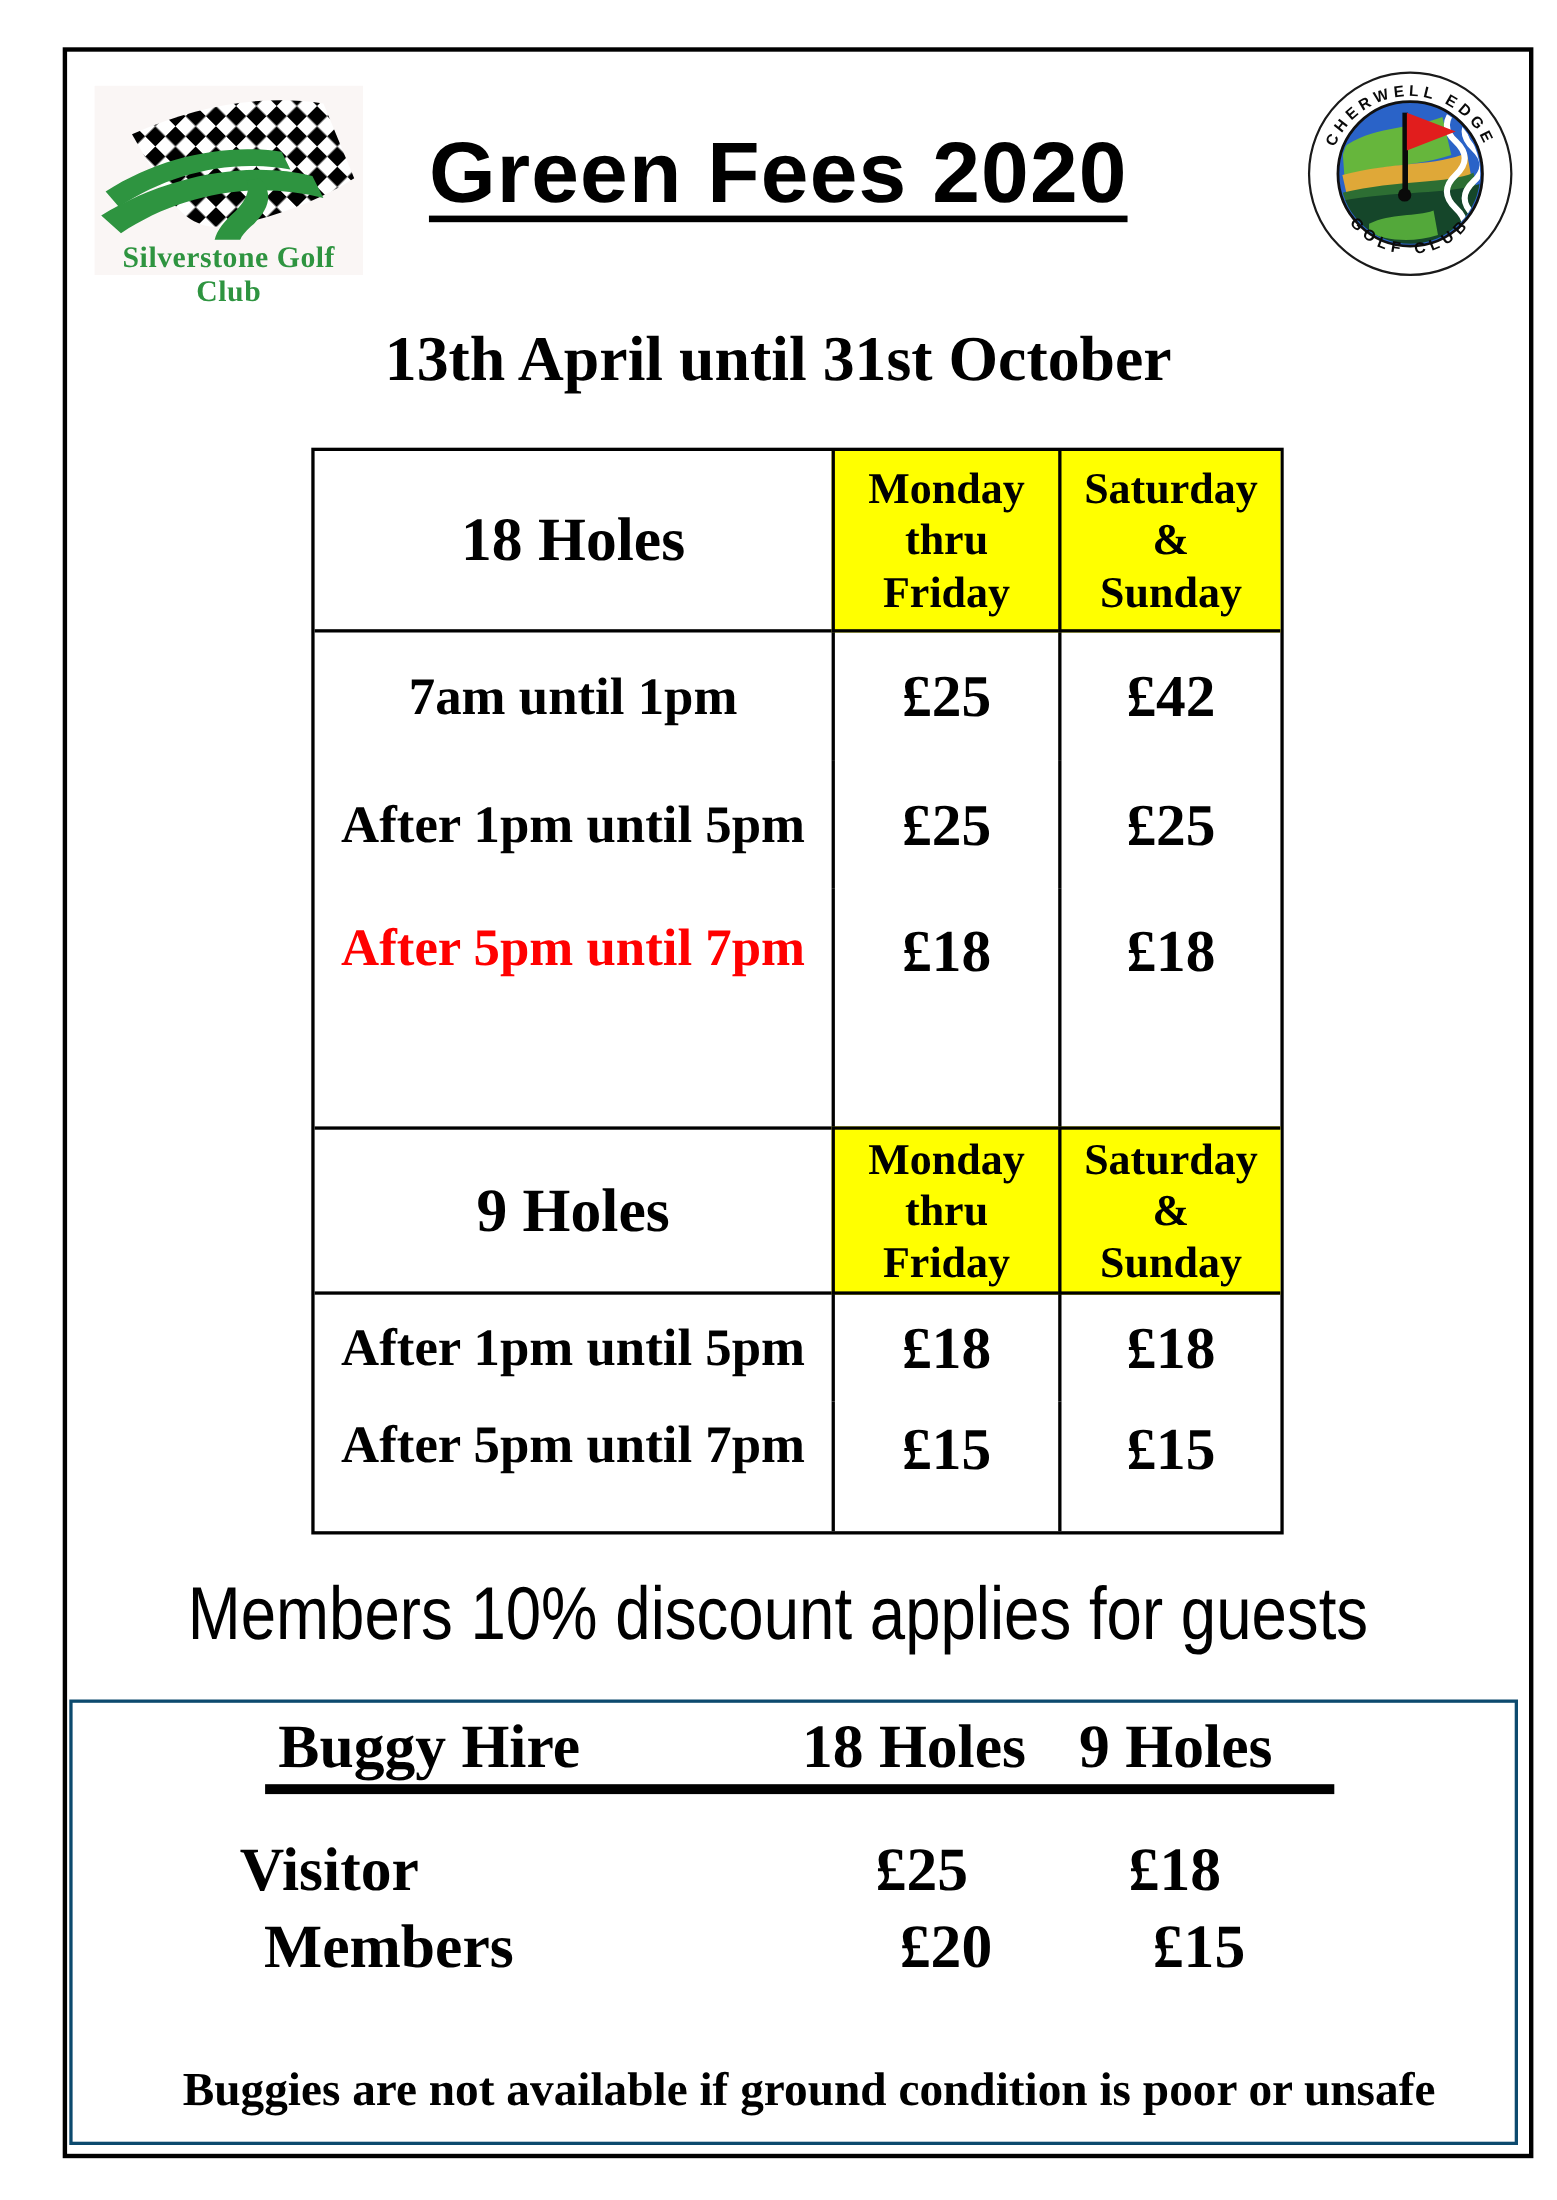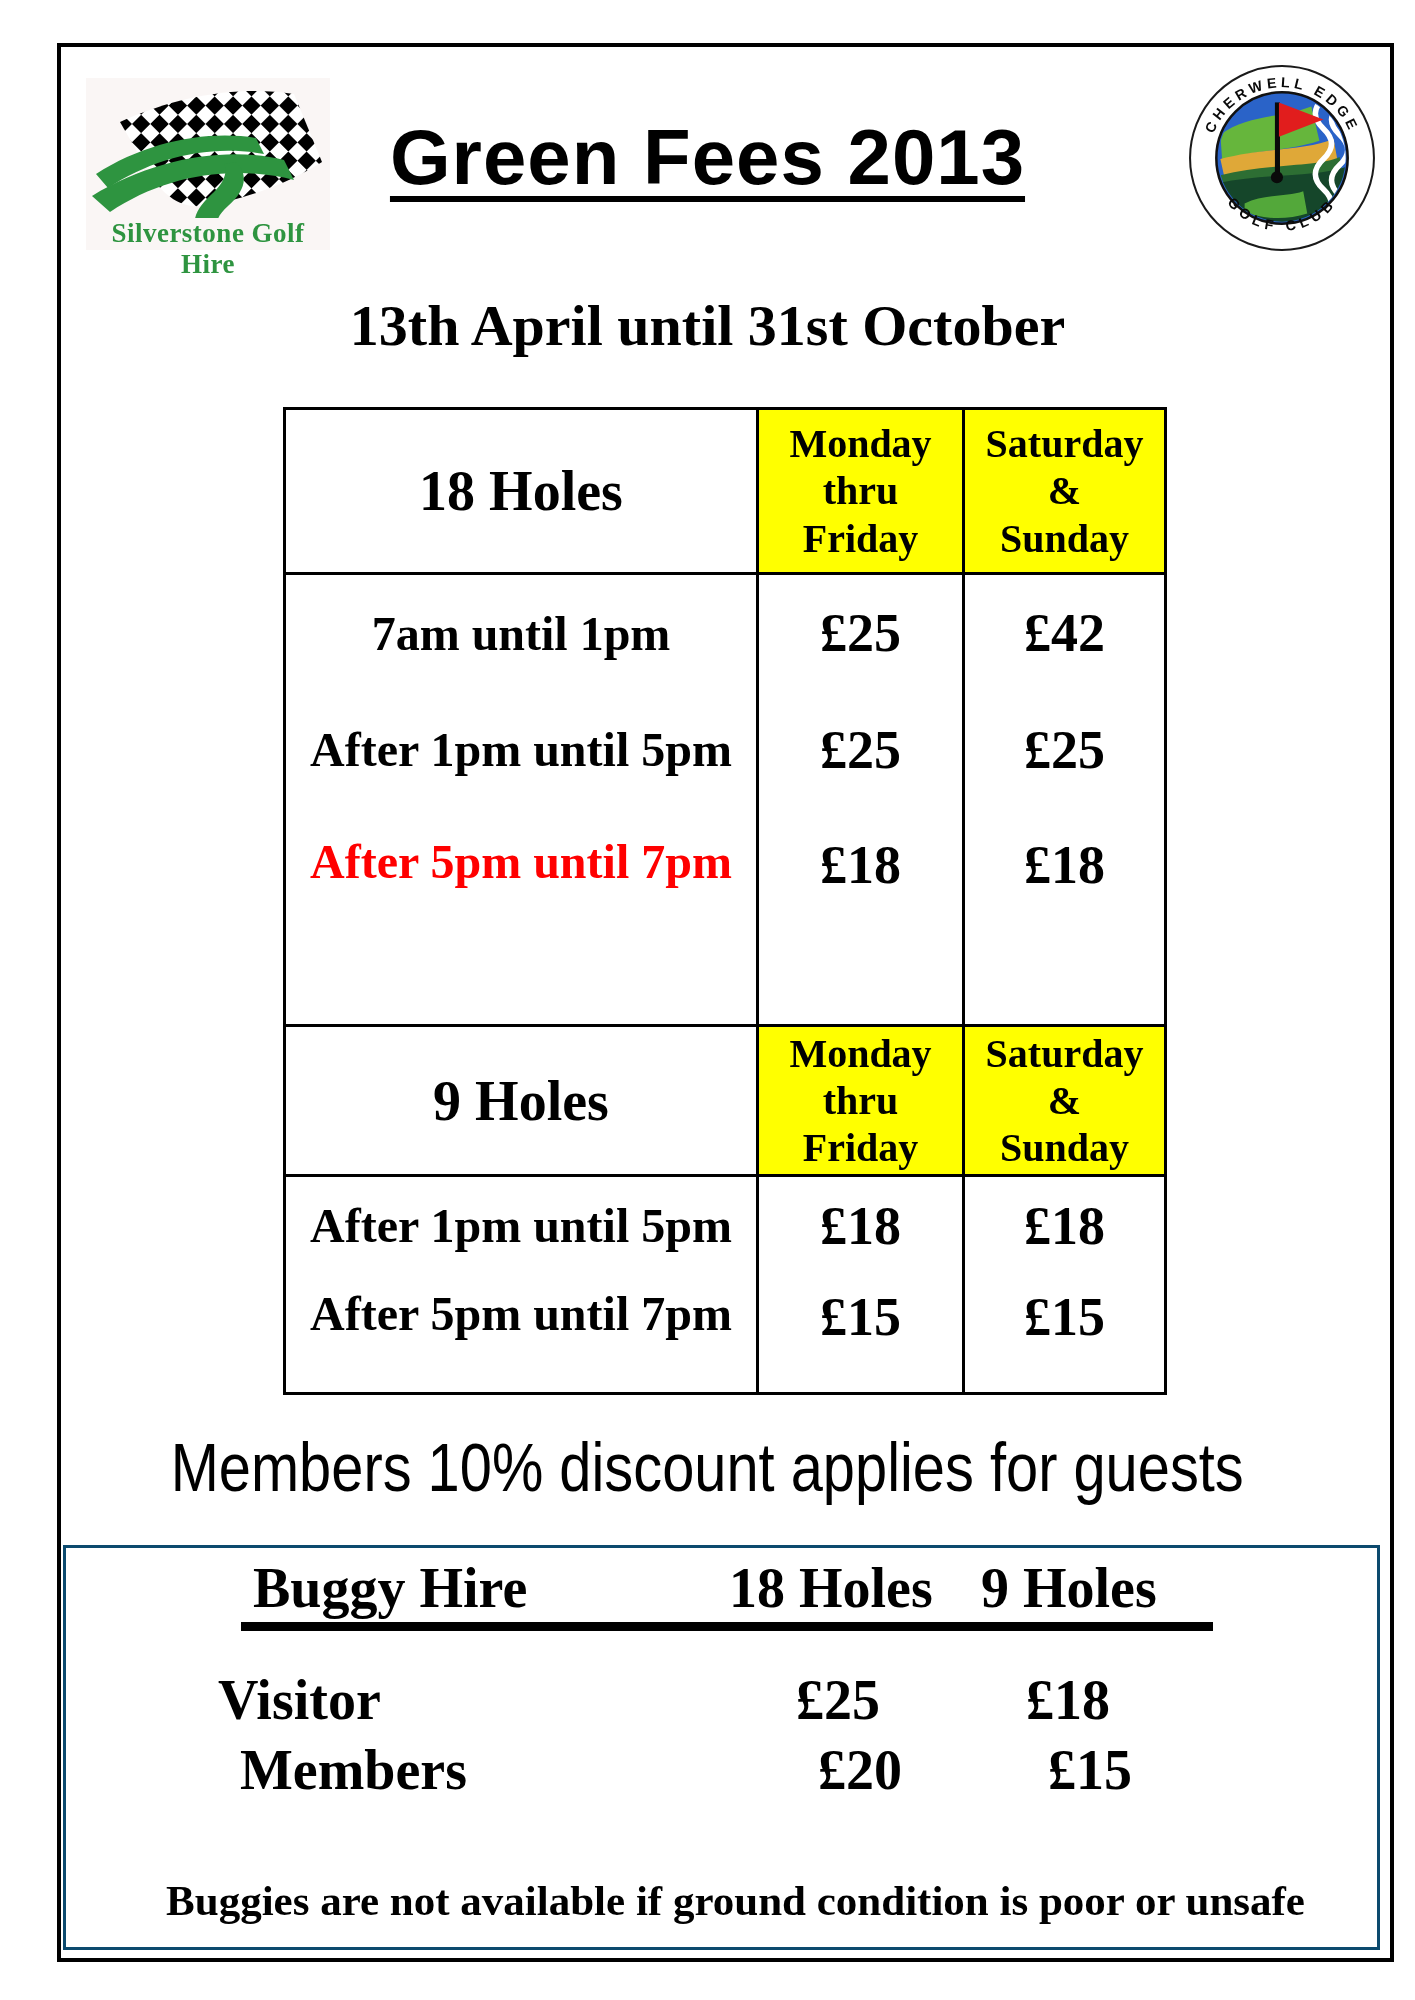--- a/index.html
+++ b/index.html
@@ -75,25 +75,25 @@
           <rect width="13" height="13" fill="#000000"></rect>
           <rect x="13" y="13" width="13" height="13" fill="#000000"></rect>
         </pattern>
       </defs>
       <path d="M34,44 C96,16 156,8 208,16 L236,84 C202,106 152,124 114,128 C94,130 76,116 64,96 Z" fill="url(#chk)"></path>
       <path d="M10,96 C60,64 120,52 170,60 L178,76 C122,66 68,80 22,110 Z" fill="#2e9440"></path>
       <path d="M6,118 C68,80 142,68 198,82 L208,102 C144,86 78,98 24,134 Z" fill="#2e9440"></path>
       <path d="M150,84 C164,98 158,114 142,128 C130,139 128,146 138,154 L114,156 C102,144 112,128 128,114 C138,104 142,94 138,86 Z" fill="#2e9440"></path>
       <path d="M106,148 C118,138 136,140 144,150 C150,158 142,164 128,163 C114,162 102,156 106,148 Z" fill="#2e9440"></path>
     </svg>
-    <div class="caption">Silverstone Golf Hire</div>
+    <div class="caption">Silverstone Golf Club</div>
   </div>
 
   <div class="main-title">
-    <span>Green Fees 2013</span>
+    <span>Green Fees 2020</span>
   </div>
 
   <div class="cherwell">
     <svg width="192" height="192" viewBox="0 0 190 190">
       <defs>
         <clipPath id="ccl">
             <circle cx="95" cy="95" r="63"></circle>
           </clipPath>
         <path id="ce-top" d="M 22,98 A 73,73 0 0 1 168,98" fill="none"></path>
         <path id="ce-bot" d="M 28,100 A 67,67 0 0 0 162,100" fill="none"></path>

